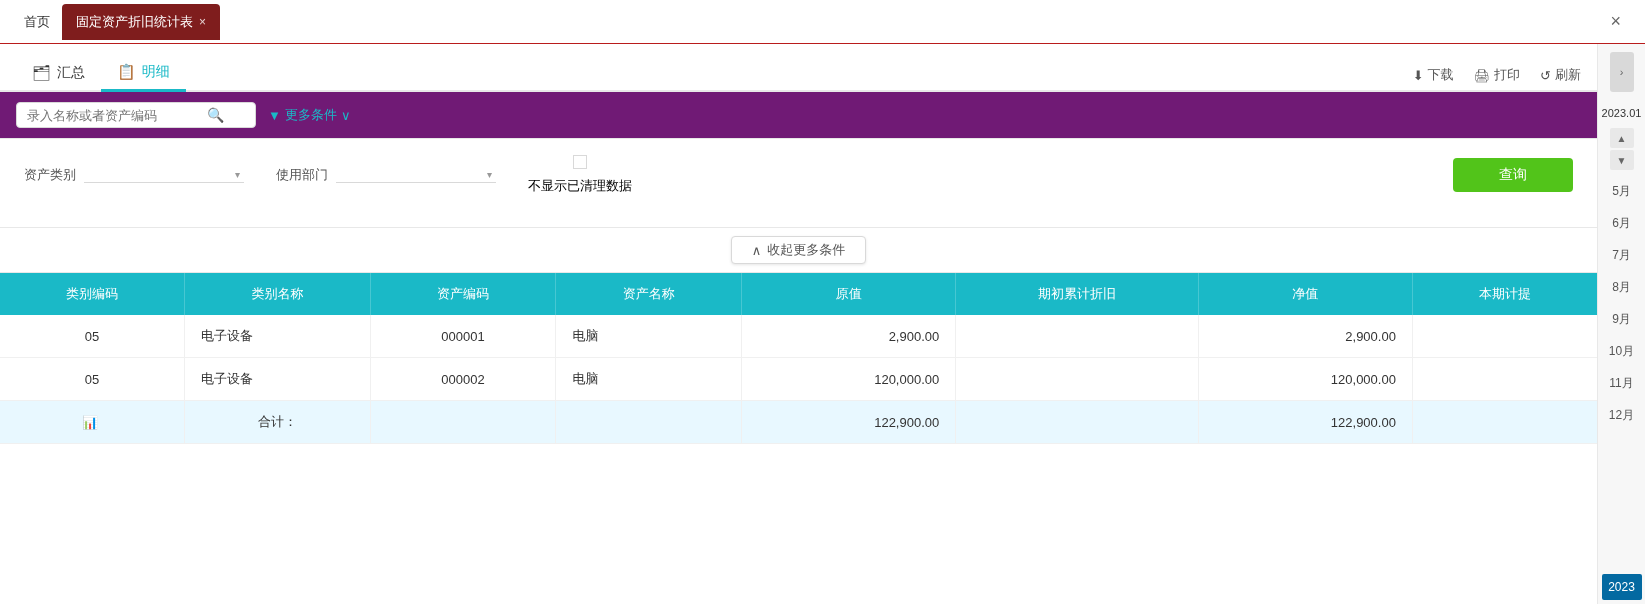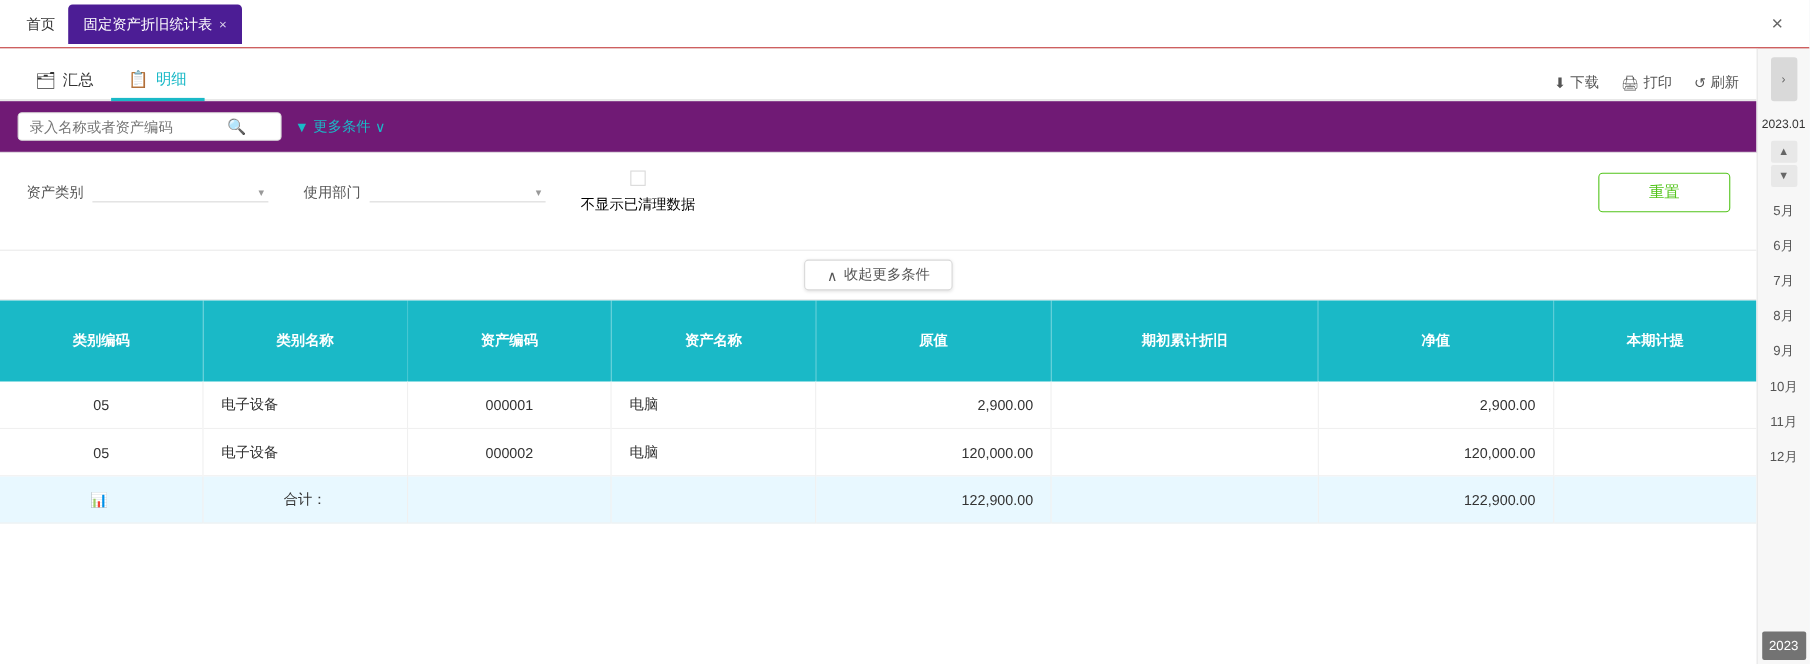--- a/index.html
+++ b/index.html
@@ -26,21 +26,21 @@
     }
     .nav-home {
       color: #333;
       font-size: 13px;
       padding: 0 8px;
       cursor: pointer;
     }
     .nav-tab {
       display: flex;
       align-items: center;
-      background: #4c1d95;
+      background: #7f1d1d;
       color: #fff;
       border-radius: 4px 4px 0 0;
       padding: 6px 14px;
       font-size: 13px;
       gap: 6px;
       cursor: pointer;
       height: 36px;
     }
     .nav-tab .close-btn {
       font-size: 12px;
@@ -262,23 +262,23 @@
     }
     table {
       width: 100%;
       border-collapse: collapse;
     }
     thead tr {
       background: #1ab9c7;
       color: #fff;
     }
     thead th {
-      padding: 28px 16px;
+      padding: 12px 16px;
       text-align: center;
-      font-weight: bold;
+      font-weight: normal;
       font-size: 13px;
       border-right: 1px solid rgba(255,255,255,0.2);
     }
     thead th:last-child { border-right: none; }
     tbody tr {
       background: #fff;
       border-bottom: 1px solid #f0f0f0;
     }
     tbody tr.total-row {
       background: #e8f8ff;
@@ -333,21 +333,21 @@
       align-items: center;
       justify-content: center;
       font-size: 12px;
       color: #555;
       cursor: pointer;
       border-radius: 2px;
     }
     .year-badge {
       width: 40px;
       height: 26px;
-      background: #737373;
+      background: #0369a1;
       color: #fff;
       display: flex;
       align-items: center;
       justify-content: center;
       font-size: 12px;
       border-radius: 2px;
       margin-top: auto;
       margin-bottom: 4px;
     }
     .nav-arrow {
@@ -429,21 +429,21 @@
           <div class="filter-select">
             <span class="filter-select-text"></span>
             <span class="filter-select-arrow">▾</span>
           </div>
         </div>
         <div class="filter-checkbox-wrap">
           <div class="filter-checkbox"></div>
           <span>不显示已清理数据</span>
         </div>
         <div class="filter-buttons">
-          <button class="btn-reset">重置</button>
+          <button class="btn-query">查询</button>
         </div>
       </div>
     </div>
 
     <div class="collapse-bar">
       <button class="collapse-btn">
         <span>∧</span>
         <span>收起更多条件</span>
       </button>
     </div>

